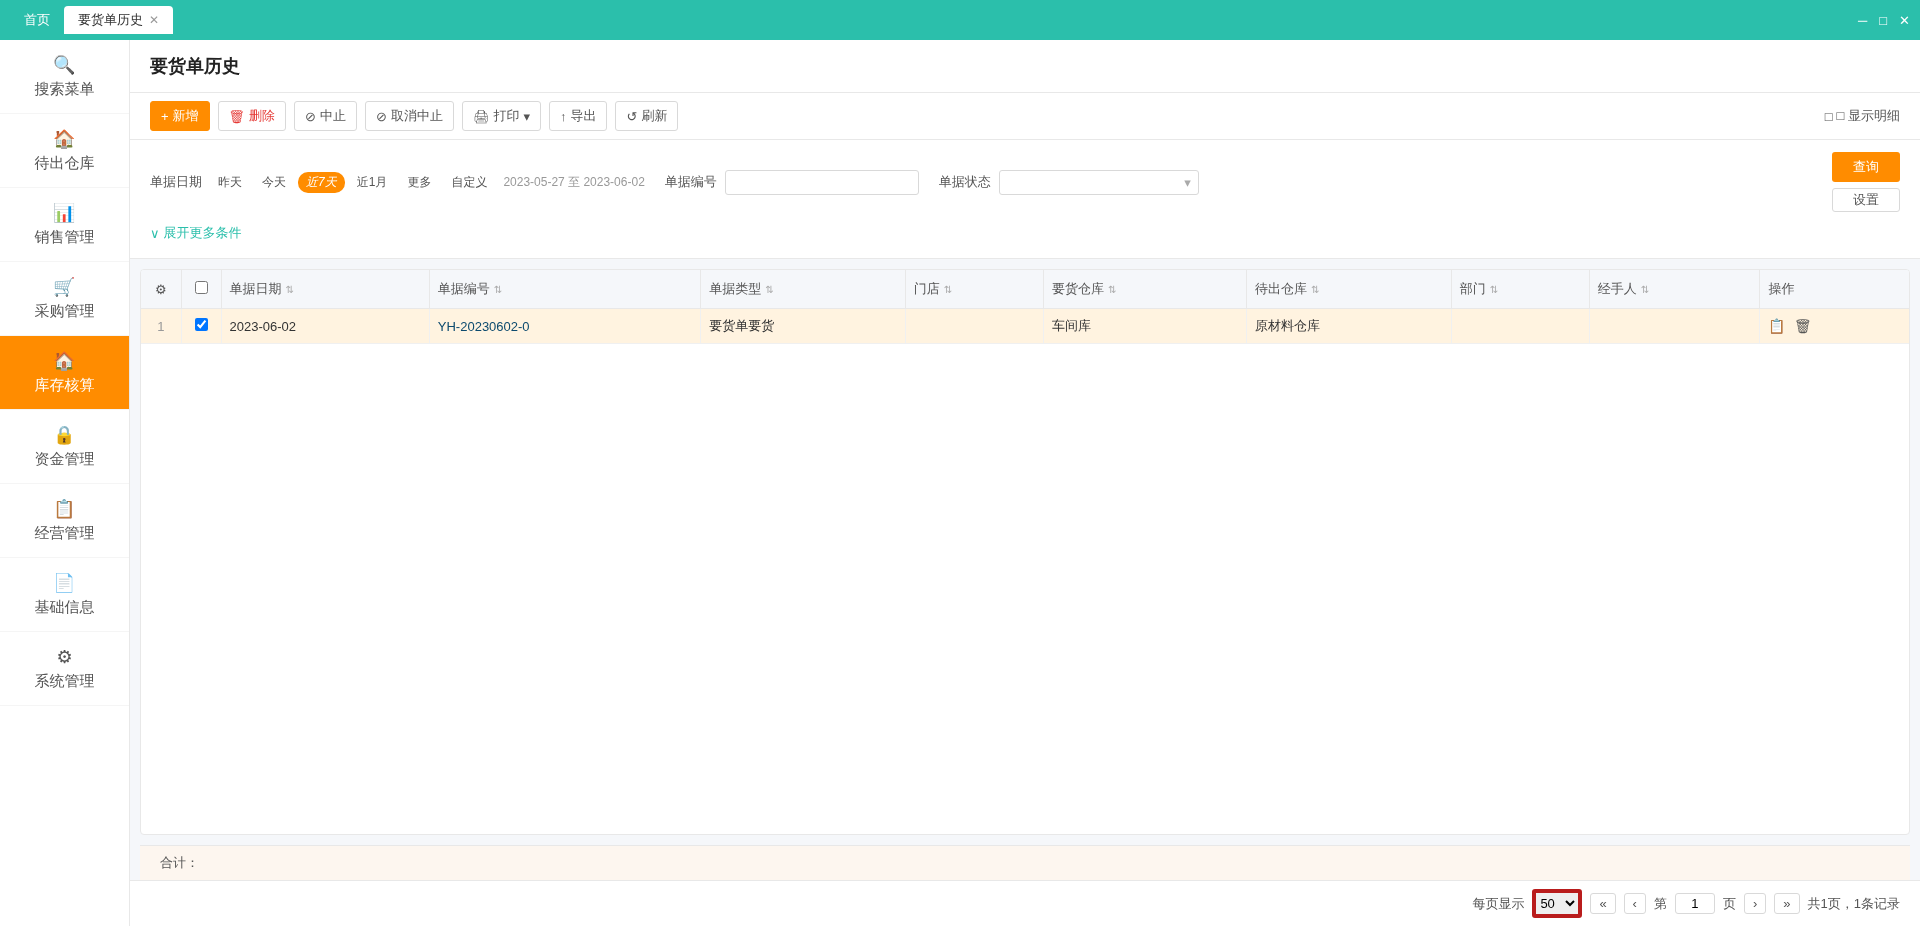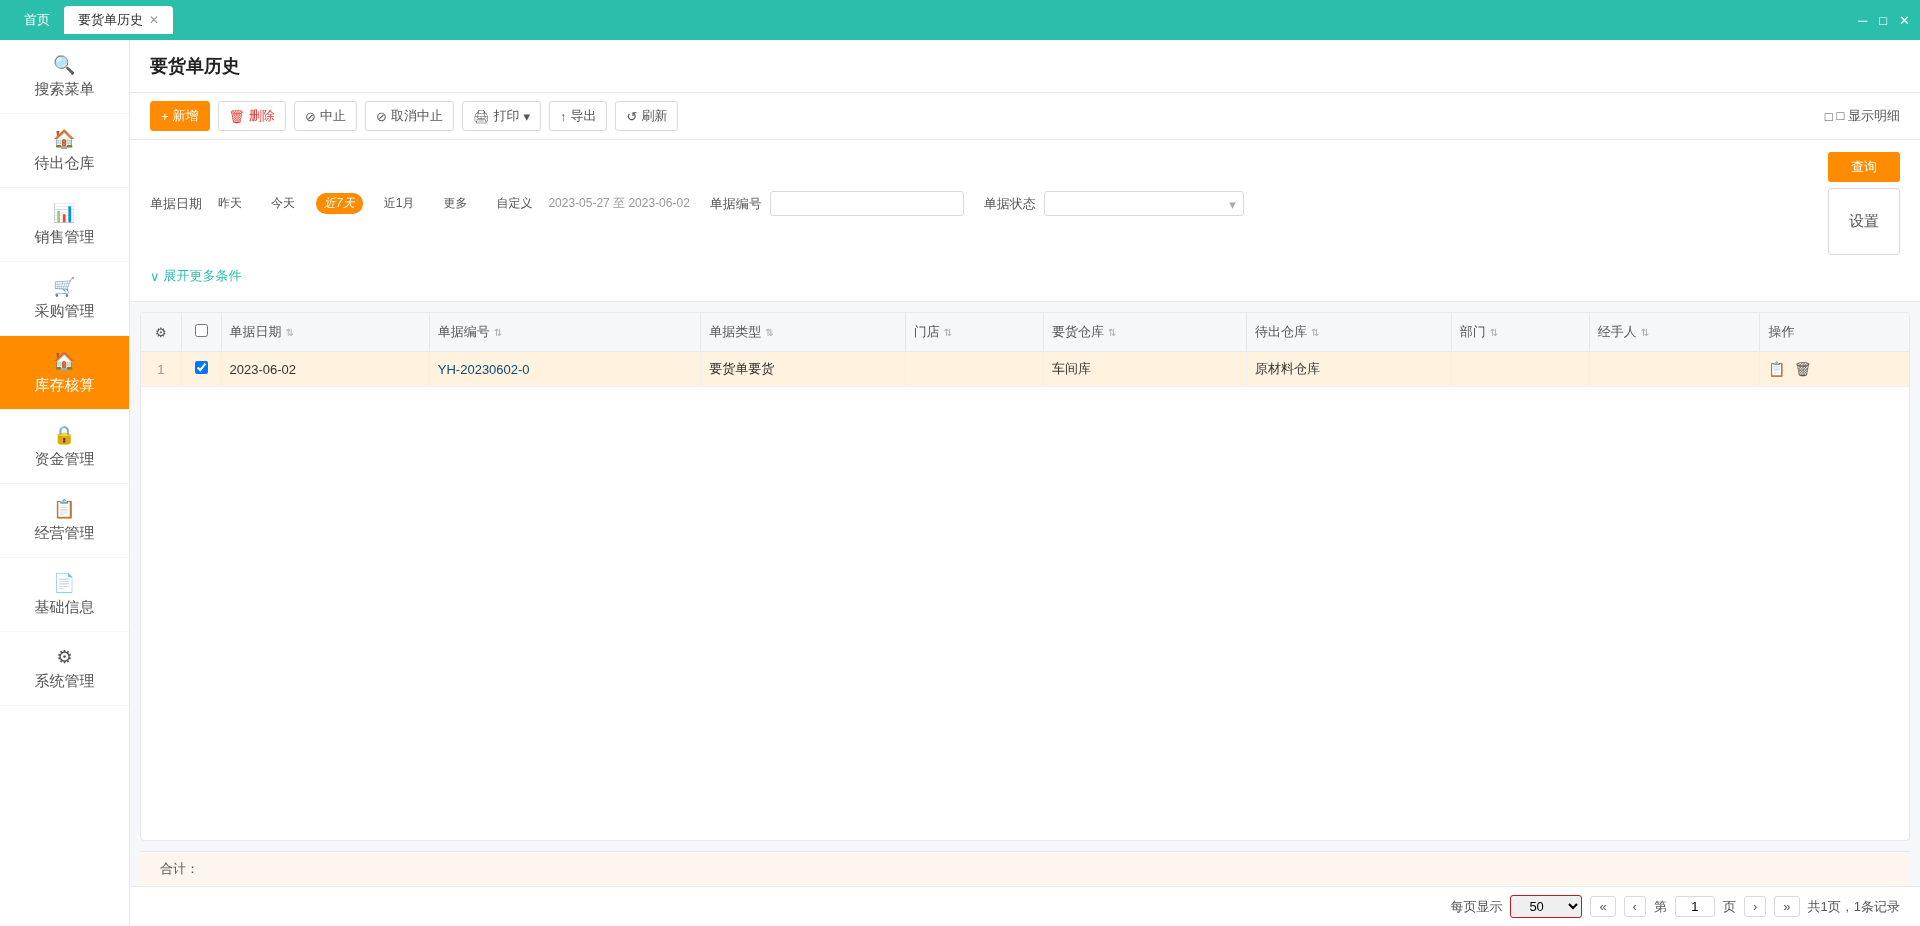--- a/index.html
+++ b/index.html
@@ -151,21 +151,21 @@
       align-items: center;
       gap: 20px;
       margin-bottom: 8px;
     }
     .filter-item {
       display: flex;
       align-items: center;
       gap: 8px;
     }
     .filter-label { color: #555; white-space: nowrap; font-size: 13px; }
-    .date-shortcuts { display: flex; gap: 13px; align-items: center; }
+    .date-shortcuts { display: flex; gap: 4px; align-items: center; }
     .date-btn {
       padding: 2px 8px;
       border-radius: 10px;
       cursor: pointer;
       font-size: 12px;
       color: #555;
       border: none;
       background: transparent;
     }
     .date-btn.active {
@@ -227,23 +227,23 @@
       border-radius: 3px;
       padding: 6px 20px;
       cursor: pointer;
       font-size: 13px;
     }
     .settings-btn {
       background: #fff;
       color: #555;
       border: 1px solid #d9d9d9;
       border-radius: 3px;
-      padding: 23px 20px;
-      cursor: pointer;
-      font-size: 15px;
+      padding: 2px 20px;
+      cursor: pointer;
+      font-size: 13px;
     }
 
     
     .table-area {
       flex: 1;
       overflow: auto;
       padding: 0;
       background: #fff;
       margin: 10px;
       border: 1px solid #e8e8e8;
@@ -304,23 +304,23 @@
       border-top: 1px solid #e8e8e8;
       display: flex;
       align-items: center;
       justify-content: flex-end;
       gap: 8px;
       flex-shrink: 0;
       font-size: 13px;
       color: #555;
     }
     .pagination select {
-      border: 1px solid #b91c1c;
-      border-radius: 3px;
-      padding: 2px 14px;
+      border: 4px solid #b91c1c;
+      border-radius: 3px;
+      padding: 2px 0;
       font-size: 13px;
     }
     .page-btn {
       padding: 2px 8px;
       border: 1px solid #d9d9d9;
       border-radius: 3px;
       cursor: pointer;
       background: #fff;
       color: #555;
       font-size: 13px;

